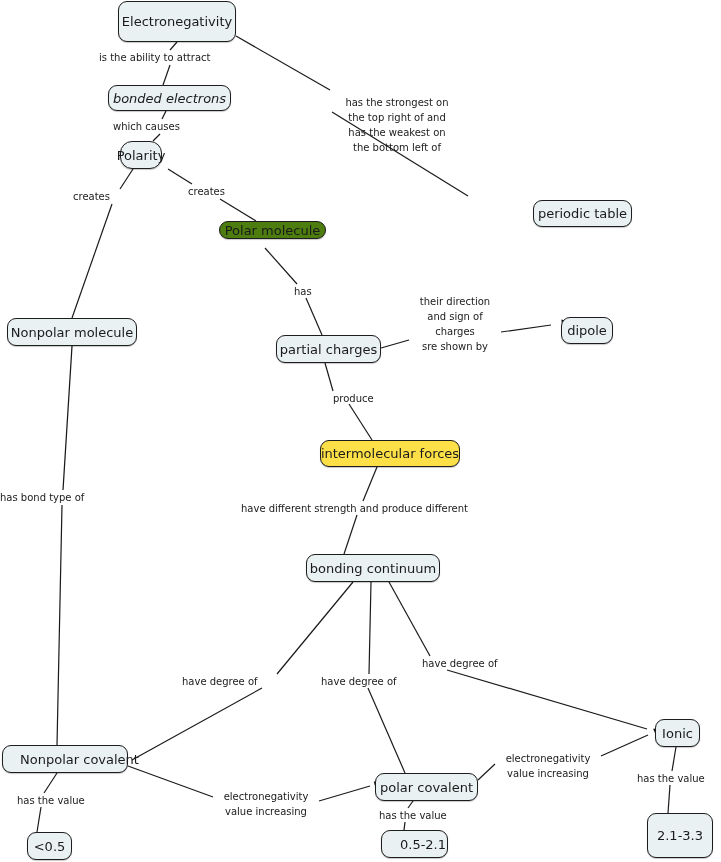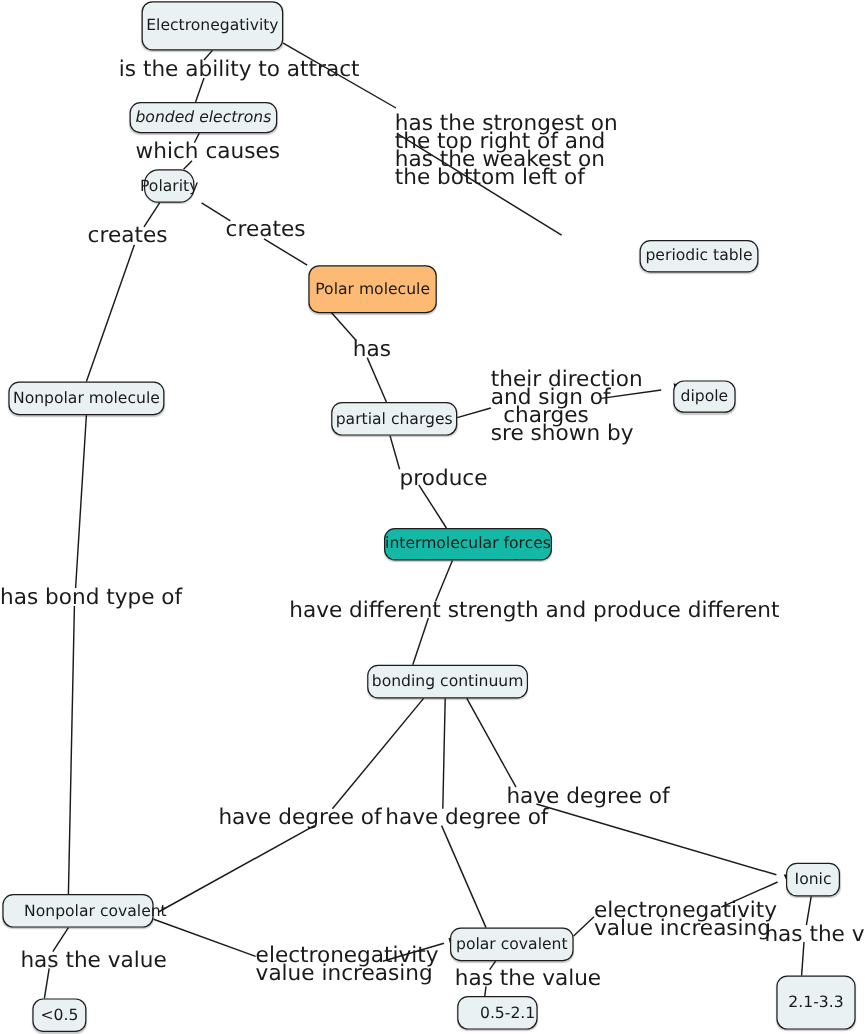--- a/index.html
+++ b/index.html
@@ -34,21 +34,21 @@
     color: #1a1a1a;
     font-size: 13px;
     line-height: 1;
     white-space: nowrap;
     box-shadow: 0 1px 1px rgba(0,0,0,0.22);
     padding: 0 7px;
   }
   .edge-label {
     position: absolute;
     color: #1a1a1a;
-    font-size: 18px;
+    font-size: 10px;
     line-height: 15px;
     white-space: pre;
     text-align: center;
   }
   .edge-label.left { text-align: left; }
 </style>
 </head>
 <body>
 
 <div id="canvas">
@@ -104,33 +104,33 @@
       </div>
       <div class="node-box" style="left: 108px; top: 85px; width: 123px; height: 26px; background: rgb(233, 241, 243); border-color: rgb(29, 29, 29); font-style: italic;">
         <span>bonded electrons</span>
       </div>
       <div class="node-box" style="left: 120px; top: 141px; width: 42px; height: 28px; background: rgb(233, 241, 243); border-color: rgb(29, 29, 29); border-radius: 12px;">
         <span>Polarity</span>
       </div>
       <div class="node-box" style="left: 533px; top: 200px; width: 99px; height: 27px; background: rgb(233, 241, 243); border-color: rgb(29, 29, 29);">
         <span>periodic table</span>
       </div>
-      <div class="node-box" style="left: 219px; top: 221px; width: 107px; height: 40px; background: #fdba74; border-color: rgb(29, 29, 29); margin-left: 38px;">
+      <div class="node-box" style="left: 219px; top: 221px; width: 107px; height: 18px; background: #4d7c0f; border-color: rgb(29, 29, 29);">
         <span>Polar molecule</span>
       </div>
       <div class="node-box" style="left: 7px; top: 318px; width: 130px; height: 28px; background: rgb(233, 241, 243); border-color: rgb(29, 29, 29);">
         <span>Nonpolar molecule</span>
       </div>
       <div class="node-box" style="left: 561px; top: 317px; width: 52px; height: 27px; background: rgb(233, 241, 243); border-color: rgb(29, 29, 29);">
         <span>dipole</span>
       </div>
       <div class="node-box" style="left: 276px; top: 335px; width: 105px; height: 28px; background: rgb(233, 241, 243); border-color: rgb(29, 29, 29);">
         <span>partial charges</span>
       </div>
-      <div class="node-box" style="left: 320px; top: 440px; width: 140px; height: 27px; background: #14b8a6; border-color: rgb(29, 29, 29);">
+      <div class="node-box" style="left: 320px; top: 440px; width: 140px; height: 27px; background: #fde047; border-color: rgb(29, 29, 29);">
         <span>intermolecular forces</span>
       </div>
       <div class="node-box" style="left: 306px; top: 554px; width: 134px; height: 28px; background: rgb(233, 241, 243); border-color: rgb(29, 29, 29);">
         <span>bonding continuum</span>
       </div>
       <div class="node-box" style="left: 655px; top: 719px; width: 45px; height: 28px; background: rgb(233, 241, 243); border-color: rgb(29, 29, 29);">
         <span>Ionic</span>
       </div>
       <div class="node-box" style="left: 2px; top: 745px; width: 126px; height: 28px; background: rgb(233, 241, 243); border-color: rgb(29, 29, 29); padding-left: 36px;">
         <span>Nonpolar covalent</span>
@@ -151,21 +151,21 @@
   <div id="label-layer">
       <div class="edge-label left" style="left: 99px; top: 50px; width: 148px;">is the ability to attract</div>
       <div class="edge-label" style="left: 329px; top: 95px; width: 136px;">has the strongest on
 the top right of and
 has the weakest on
 the bottom left of</div>
       <div class="edge-label left" style="left: 113px; top: 119px; width: 87px;">which causes</div>
       <div class="edge-label left" style="left: 73px; top: 189px; width: 47px;">creates</div>
       <div class="edge-label left" style="left: 188px; top: 184px; width: 47px;">creates</div>
       <div class="edge-label left" style="left: 294px; top: 284px; width: 26px;">has</div>
-      <div class="edge-label" style="left: 409px; top: 309px; width: 92px; text-align: center;">their direction
+      <div class="edge-label" style="left: 409px; top: 294px; width: 92px; text-align: center;">their direction
 and sign of
 charges
 sre shown by</div>
       <div class="edge-label left" style="left: 333px; top: 391px; width: 53px;">produce</div>
       <div class="edge-label left" style="left: 241px; top: 501px; width: 276px;">have different strength and produce different</div>
       <div class="edge-label left" style="left: 0px; top: 490px; width: 106px;">has bond type of</div>
       <div class="edge-label left" style="left: 182px; top: 674px; width: 95px;">have degree of</div>
       <div class="edge-label left" style="left: 321px; top: 674px; width: 95px;">have degree of</div>
       <div class="edge-label left" style="left: 422px; top: 656px; width: 95px;">have degree of</div>
       <div class="edge-label" style="left: 213px; top: 789px; width: 106px;">electronegativity

